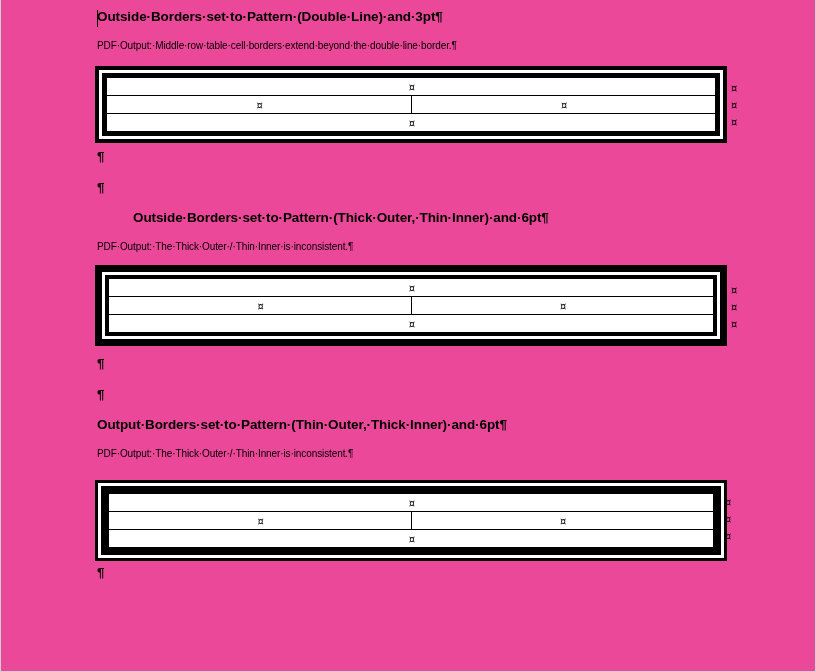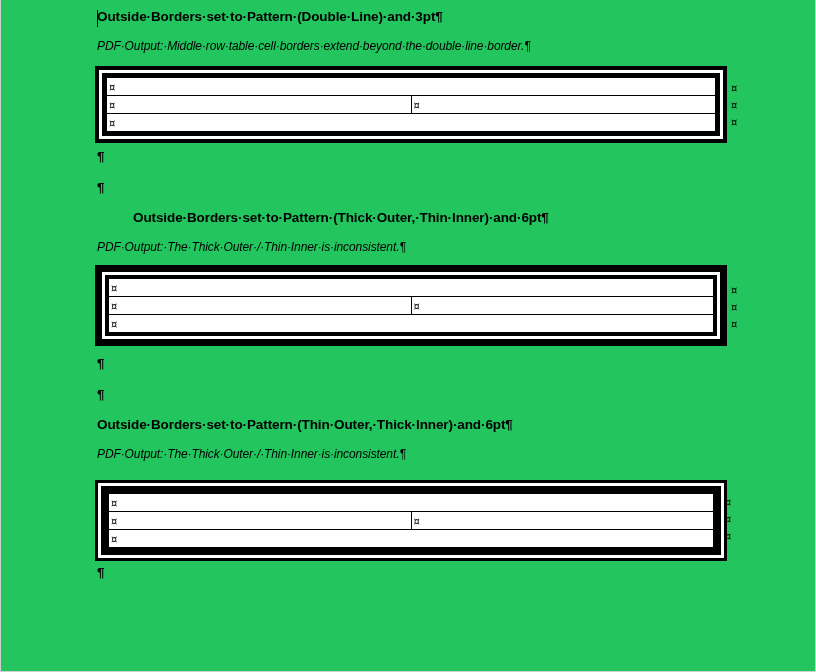--- a/index.html
+++ b/index.html
@@ -4,43 +4,43 @@
 <style>
   html, body {
     margin: 0;
     padding: 0;
     background: #ffffff;
   }
   .page {
     position: relative;
     width: 816px;
     height: 672px;
-    background: #22c55e;
+    background: #ec4899;
     border-left: 1px solid #d0d0d0;
     border-right: 1px solid #d0d0d0;
     border-bottom: 1px solid #d0d0d0;
     box-sizing: border-box;
     overflow: hidden;
     font-family: "Liberation Sans", sans-serif;
+    text-align: center;
   }
 
   
   .heading {
     font-family: "Liberation Sans", sans-serif;
     font-size: 13.5px;
     font-weight: bold;
     color: #000000;
     letter-spacing: -0.1px;
     white-space: nowrap;
     line-height: 1.1;
   }
   .caption {
     font-family: "Liberation Sans", sans-serif;
-    font-size: 12px;
-    font-style: italic;
+    font-size: 10px;
     color: #000000;
     letter-spacing: -0.1px;
     white-space: nowrap;
     line-height: 1.1;
   }
   .pilcrow-line {
     font-family: "Liberation Sans", sans-serif;
     font-size: 13.5px;
     font-weight: bold;
     color: #000000;
@@ -214,21 +214,21 @@
       <div>¤</div>
       <div>¤</div>
       <div>¤</div>
     </div>
   </div>
 
   <div class="abs pilcrow-line" style="left:96px; top:357px;">¶</div>
   <div class="abs pilcrow-line" style="left:96px; top:388px;">¶</div>
 
   <div class="abs" style="left:96px; top:418px;">
-    <div class="heading">Outside·Borders·set·to·Pattern·(Thin·Outer,·Thick·Inner)·and·6pt¶</div>
+    <div class="heading">Output·Borders·set·to·Pattern·(Thin·Outer,·Thick·Inner)·and·6pt¶</div>
   </div>
 
   <div class="abs" style="left:96px; top:448px;">
     <div class="caption">PDF·Output:·The·Thick·Outer·/·Thin·Inner·is·inconsistent.¶</div>
   </div>
 
   <div class="tbl-wrap" style="left:94px; top:480px; width:632px;">
     <div class="tbl-outer border-thinouter">
       <div class="tbl-inner-ring">
         <table class="wtable">

